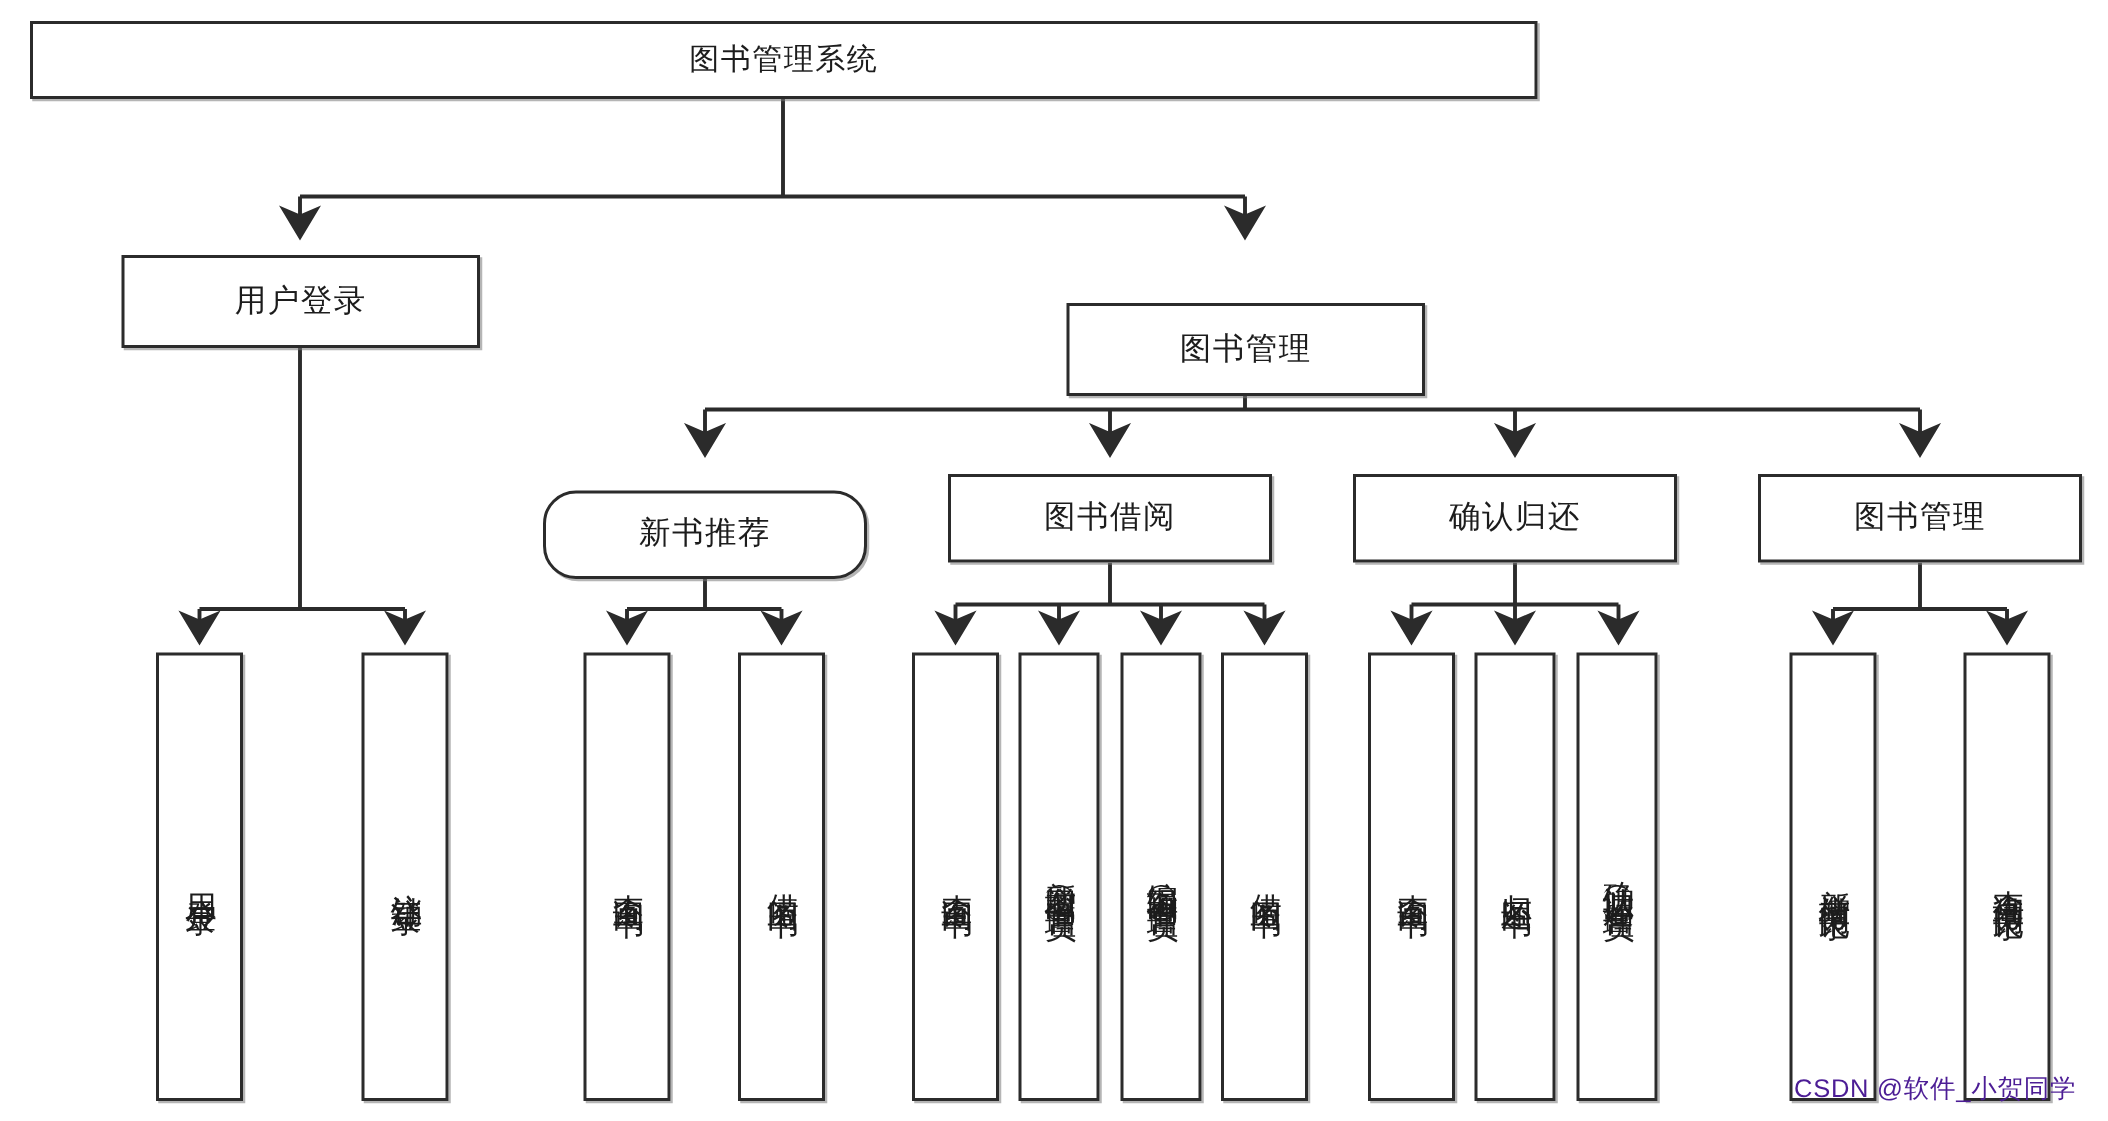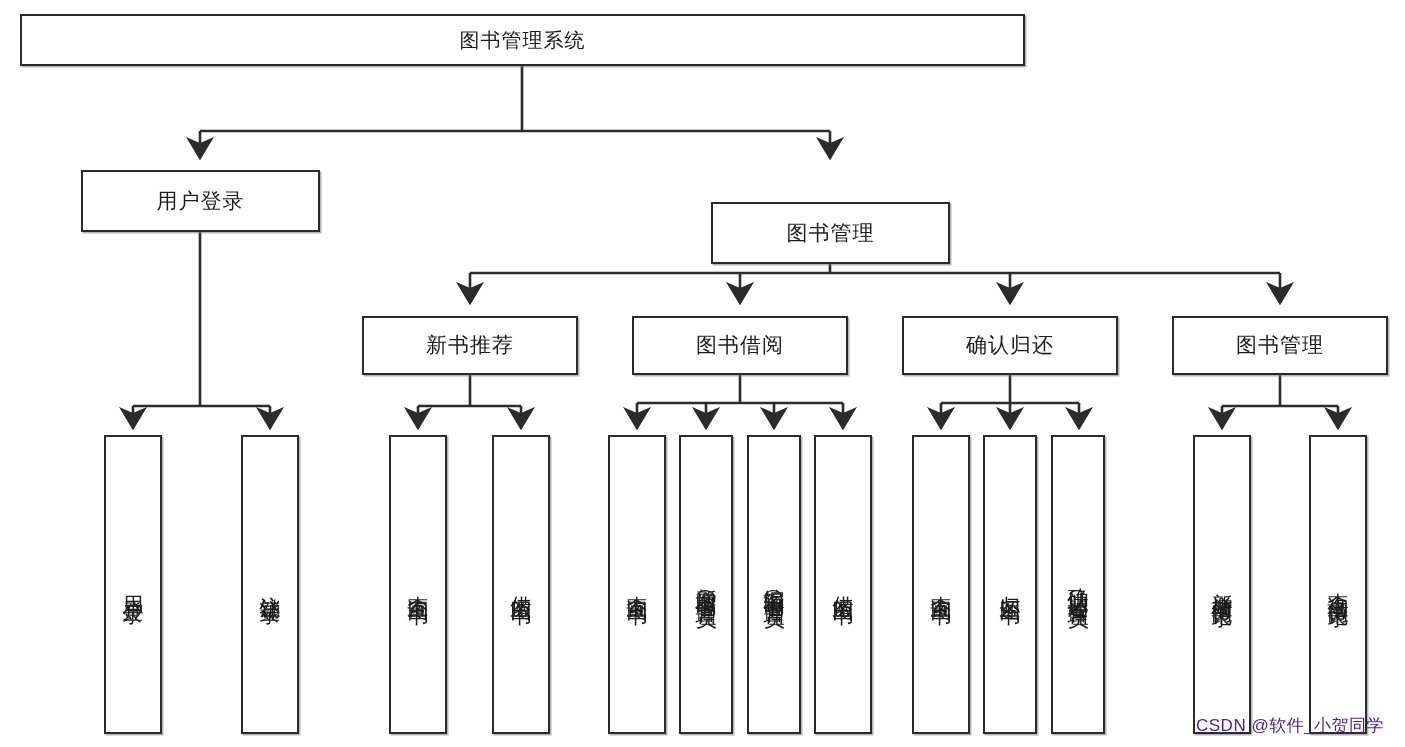--- a/index.html
+++ b/index.html
@@ -113,21 +113,21 @@
     <span class="label">图书管理系统</span>
   </div>
 
   <div class="node" style="left:81px;top:170px;width:239px;height:62px;">
     <span class="label">用户登录</span>
   </div>
   <div class="node" style="left:711px;top:170px;width:239px;height:62px;margin-top:32px;">
     <span class="label">图书管理</span>
   </div>
 
-  <div class="node" style="left:362px;top:316px;width:216px;height:59px;">
+  <div class="node" style="left:362px;top:327px;width:216px;height:59px;border-radius:22px;">
     <span class="label">新书推荐</span>
   </div>
   <div class="node" style="left:632px;top:316px;width:216px;height:59px;">
     <span class="label">图书借阅</span>
   </div>
   <div class="node" style="left:902px;top:316px;width:216px;height:59px;">
     <span class="label">确认归还</span>
   </div>
   <div class="node" style="left:1172px;top:316px;width:216px;height:59px;">
     <span class="label">图书管理</span>

